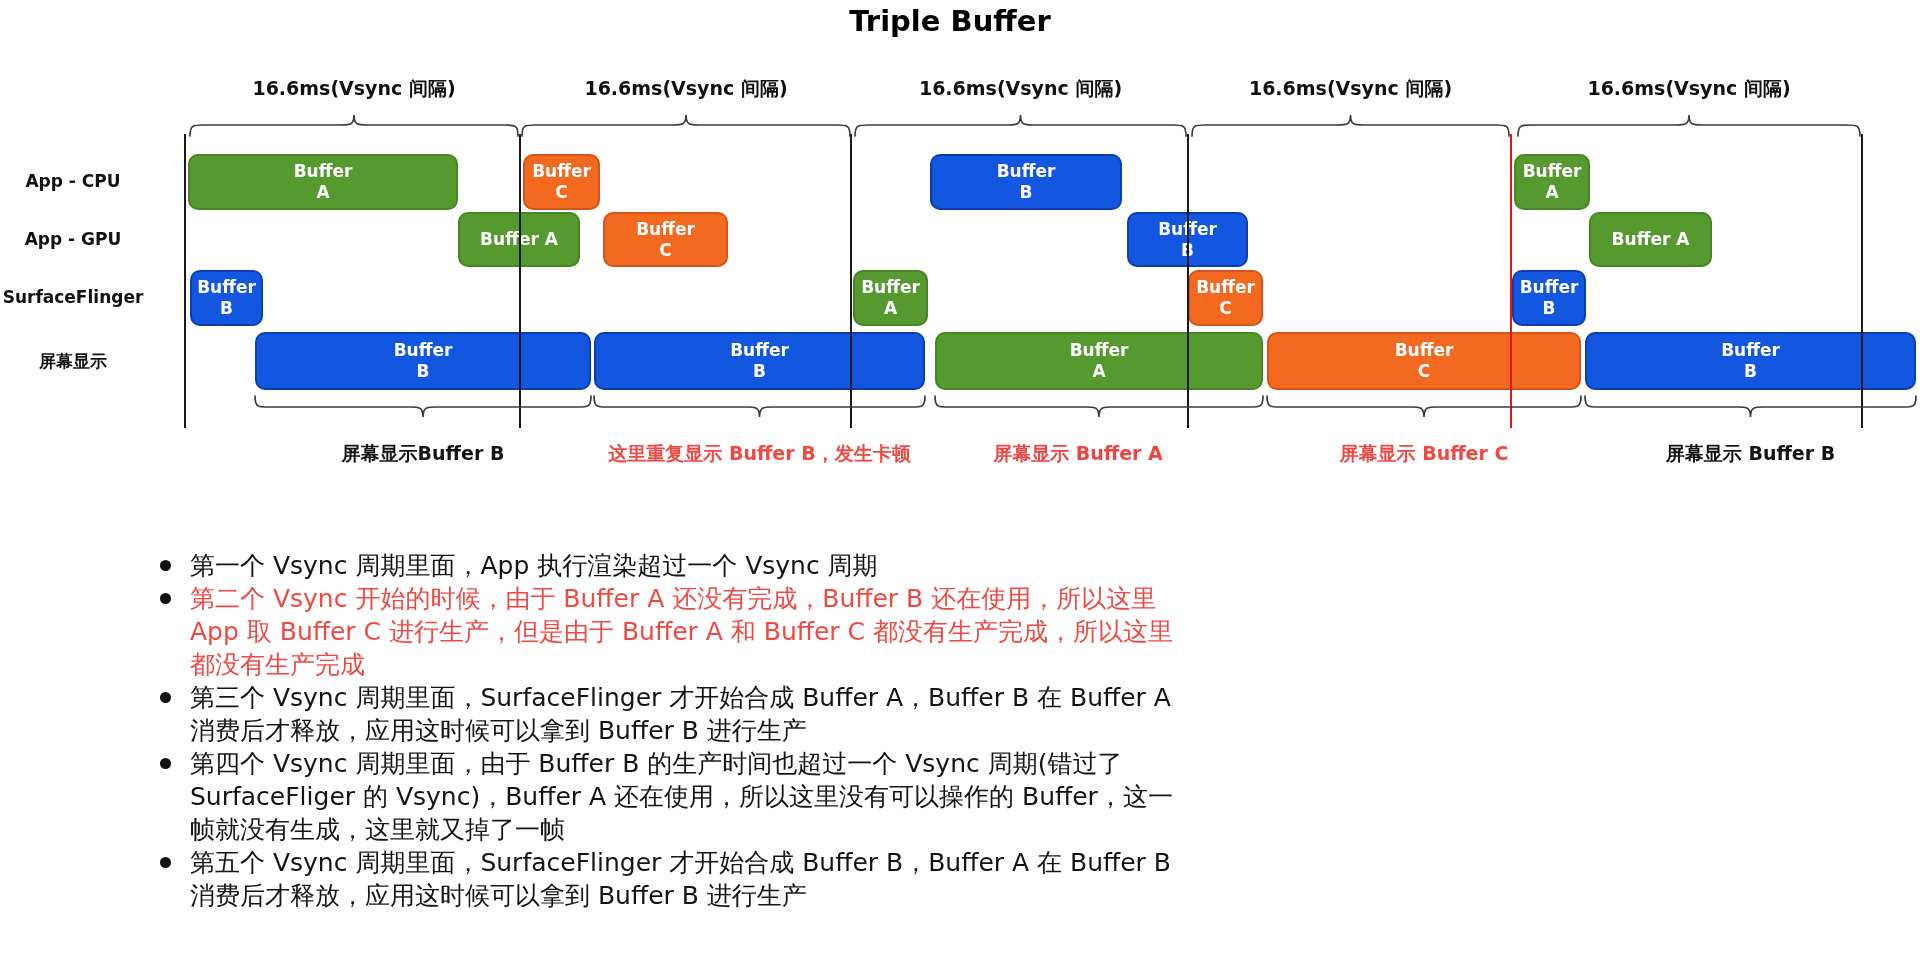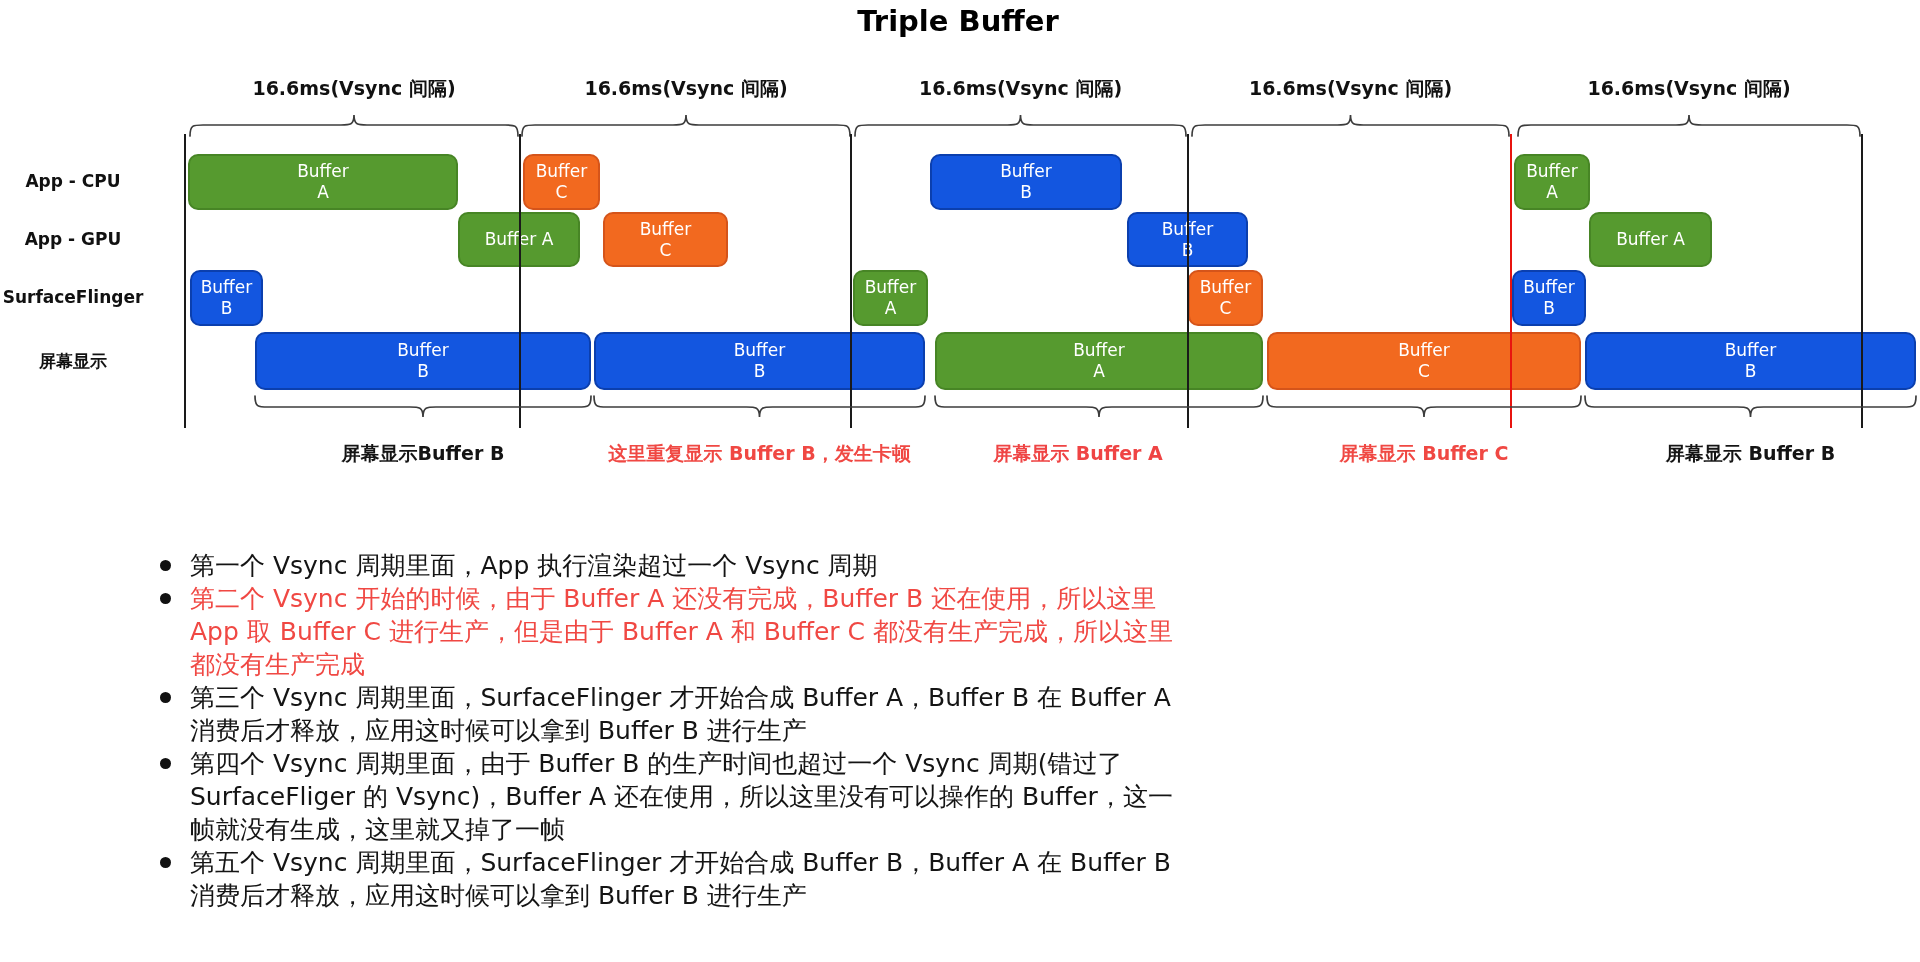--- a/index.html
+++ b/index.html
@@ -4,34 +4,34 @@
 <style>
   html,body { margin:0; padding:0; }
   body {
     width:1920px; height:962px; position:relative; overflow:hidden;
     background:#ffffff;
     font-family:"DejaVu Sans","Liberation Sans",sans-serif;
   }
   #diagram { position:absolute; left:0; top:0; width:1920px; height:962px; }
   .title {
     position:absolute; left:0; top:4px; width:1900px; text-align:center;
-    font-size:29px; font-weight:700; color:#000;padding-left:8px;
+    font-size:29px; font-weight:700; color:#000;
   }
   .interval-label {
     position:absolute; text-align:center; font-size:19px; font-weight:700; color:#111;
     white-space:nowrap;
   }
   .row-label {
     position:absolute; left:0; width:146px; text-align:center;
     font-size:17px; font-weight:700; color:#111; white-space:nowrap;
   }
   .block {
     position:absolute; box-sizing:border-box; border-radius:10px;
     display:flex; flex-direction:column; align-items:center; justify-content:center;
-    color:#fff; font-size:17px; line-height:21px; font-weight:400; text-align:center;
+    color:#fff; font-size:17px; line-height:21px; font-weight:700; text-align:center;
     z-index:2; white-space:nowrap;
   }
   #overlay { position:absolute; left:0; top:0; z-index:3; pointer-events:none; }
   .caption {
     position:absolute; text-align:center; font-size:19px; font-weight:700;
     white-space:nowrap; z-index:1;
   }
   .bullets {
     position:absolute; left:158px; top:549px;
     font-size:25px; line-height:33px; color:#141414;

